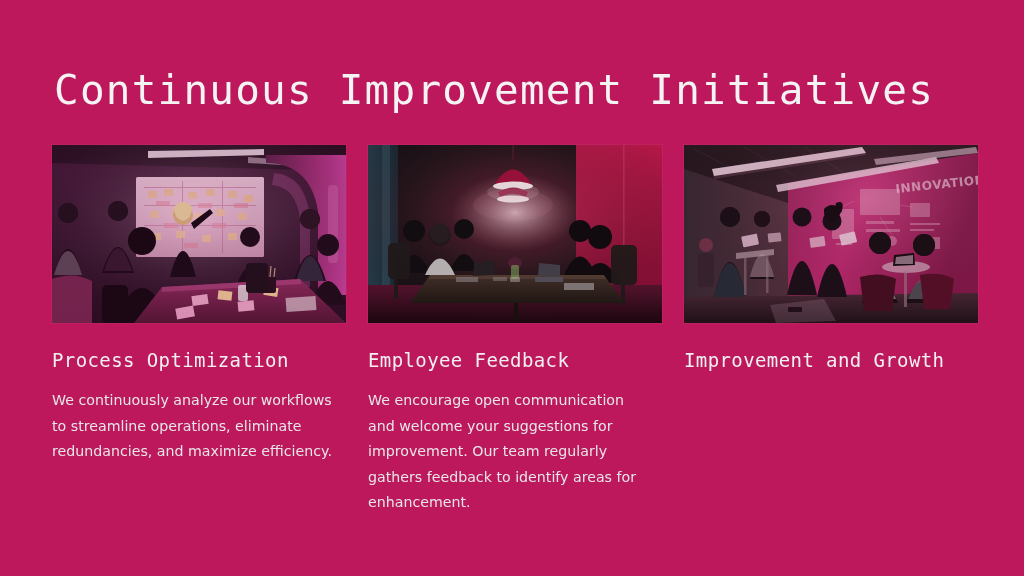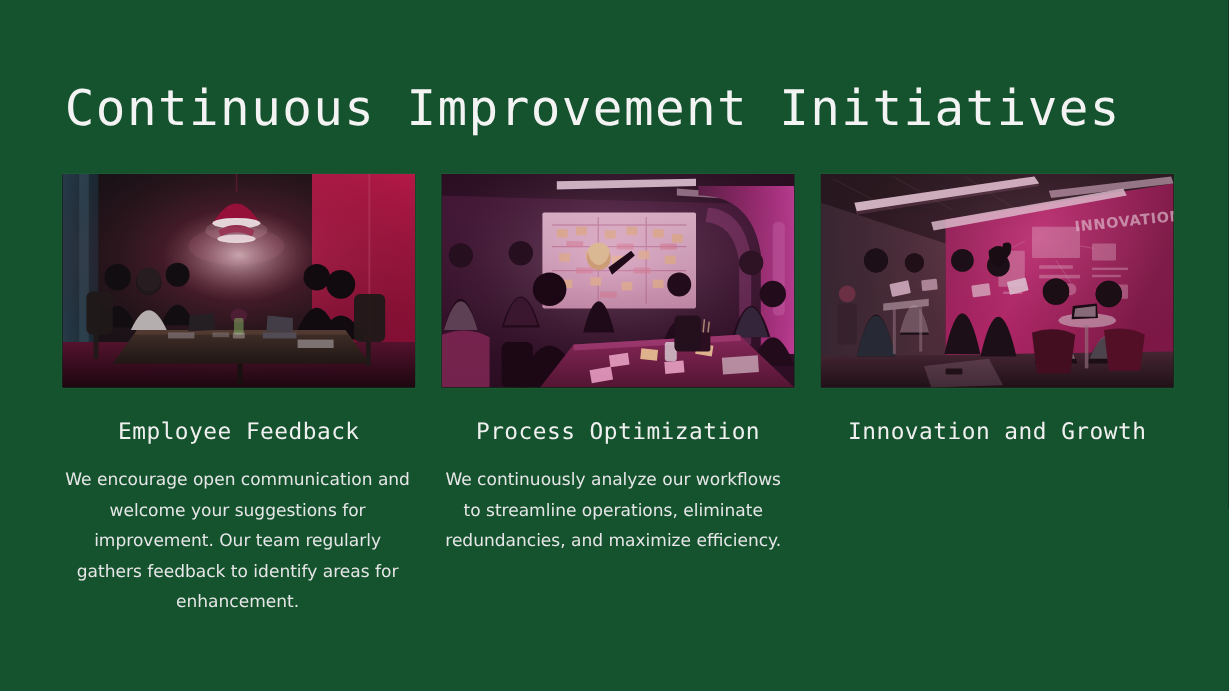--- a/index.html
+++ b/index.html
@@ -5,22 +5,21 @@
   * { margin:0; padding:0; box-sizing:border-box; }
   html, body {
     width:1024px; height:576px;
     background:#0e0e10;
     overflow:hidden;
     font-family:"Liberation Sans", sans-serif;
   }
   .slide {
     position:relative;
     width:1024px; height:576px;
-    background:#14532d;
-    text-align:center;
+    background:#be185d;
   }
 
   
   .slide-title {
     position:absolute;
     left:54px; top:66px;
     font-family:"DejaVu Sans Mono", monospace;
     font-size:41px;
     letter-spacing:1.2px;
     color:#f4f3f4;
@@ -68,114 +67,20 @@
   .column:nth-child(3) .card-body { max-width:296px; }
 </style>
 </head>
 <body>
 
 <div class="slide">
 
   <div class="slide-title">Continuous Improvement Initiatives</div>
 
   <div class="columns">
-
-    <div class="column">
-      <div class="card-media">
-        <svg viewBox="0 0 294 178" preserveAspectRatio="xMidYMid slice">
-          <defs>
-            <radialGradient id="c1lampglow" cx="50%" cy="38%" r="62%">
-              <stop offset="0%" stop-color="#ffd9e2" stop-opacity="0.85"></stop>
-              <stop offset="35%" stop-color="#b8365c" stop-opacity="0.30"></stop>
-              <stop offset="100%" stop-color="#1b1418" stop-opacity="0"></stop>
-            </radialGradient>
-            <linearGradient id="c1leftpanel" x1="0" y1="0" x2="1" y2="0">
-              <stop offset="0%" stop-color="#2c4150"></stop>
-              <stop offset="100%" stop-color="#1c2c37"></stop>
-            </linearGradient>
-            <linearGradient id="c1rightpanel" x1="0" y1="0" x2="0" y2="1">
-              <stop offset="0%" stop-color="#cb1b50"></stop>
-              <stop offset="100%" stop-color="#8e1038"></stop>
-            </linearGradient>
-            <linearGradient id="c1table" x1="0" y1="0" x2="0" y2="1">
-              <stop offset="0%" stop-color="#4a352e"></stop>
-              <stop offset="100%" stop-color="#241a17"></stop>
-            </linearGradient>
-            <linearGradient id="c1floor" x1="0" y1="0" x2="0" y2="1">
-              <stop offset="0%" stop-color="#5e1532"></stop>
-              <stop offset="100%" stop-color="#200812"></stop>
-            </linearGradient>
-          </defs>
-
-          <rect x="0" y="0" width="294" height="178" fill="#140f13"></rect>
-          <rect x="0" y="0" width="294" height="140" fill="#1b1418"></rect>
-          <rect x="0" y="0" width="30" height="150" fill="url(#c1leftpanel)"></rect>
-          <rect x="14" y="0" width="8" height="150" fill="#35505f" opacity="0.75"></rect>
-          <rect x="208" y="0" width="86" height="152" fill="url(#c1rightpanel)"></rect>
-          <rect x="255" y="0" width="1.6" height="152" fill="#e0547f" opacity="0.45"></rect>
-          <rect x="0" y="140" width="294" height="38" fill="url(#c1floor)"></rect>
-
-          <rect x="0" y="0" width="294" height="178" fill="url(#c1lampglow)"></rect>
-
-          <rect x="144.5" y="0" width="1.2" height="15" fill="#6a2034" opacity="0.8"></rect>
-          <path d="M126 40 Q145 9 164 40 Z" fill="#a81440"></path>
-          <ellipse cx="145" cy="41" rx="20" ry="4.4" fill="#fdf2f5"></ellipse>
-          <path d="M130 47 Q145 38 160 47 L158 52 Q145 45 132 52 Z" fill="#8e1038"></path>
-          <ellipse cx="145" cy="54" rx="16" ry="3.6" fill="#fff7fa"></ellipse>
-          <ellipse cx="145" cy="47" rx="26" ry="9" fill="#ffd4e0" opacity="0.18"></ellipse>
-          <ellipse cx="145" cy="60" rx="40" ry="16" fill="#ff9dba" opacity="0.10"></ellipse>
-
-          <g fill="#150f13">
-            <circle cx="46" cy="86" r="11"></circle>
-              <path d="M30 128 Q46 92 62 128 Z"></path>
-            <circle cx="72" cy="90" r="10.5"></circle>
-              <path d="M57 130 Q72 97 87 130 Z"></path>
-            <circle cx="96" cy="84" r="10"></circle>
-              <path d="M82 126 Q96 92 110 126 Z"></path>
-          </g>
-
-          <circle cx="72" cy="90" r="10.5" fill="#241b1f"></circle>
-          <path d="M57 130 Q72 97 87 130 Z" fill="#c9c2c2"></path>
-          <circle cx="72" cy="88" r="10" fill="#2c2124"></circle>
-
-          <g fill="#130d11">
-            <circle cx="212" cy="86" r="11"></circle>
-              <path d="M196 130 Q212 93 228 130 Z"></path>
-            <circle cx="232" cy="92" r="12"></circle>
-              <path d="M213 138 Q232 98 252 138 Z"></path>
-          </g>
-
-          <g fill="#241c1c" opacity="0.95">
-            <rect x="20" y="98" width="22" height="36" rx="5"></rect>
-            <rect x="26" y="134" width="4" height="20"></rect>
-            <rect x="243" y="100" width="26" height="40" rx="5"></rect>
-            <rect x="253" y="140" width="4" height="20"></rect>
-          </g>
-
-          <path d="M62 130 L236 130 L256 158 L42 158 Z" fill="url(#c1table)"></path>
-          <path d="M62 130 L236 130 L238 134 L60 134 Z" fill="#6a4c40" opacity="0.55"></path>
-          <rect x="146" y="158" width="4" height="18" fill="#1a1211"></rect>
-
-          <path d="M106 118 L126 116 L127 130 L105 131 Z" fill="#2a2226"></path>
-          <path d="M171 118 L192 120 L192 132 L170 131 Z" fill="#4b4550"></path>
-          <rect x="167" y="132" width="28" height="5" fill="#5b5460"></rect>
-          <rect x="88" y="132" width="22" height="5" fill="#8d8286" opacity="0.7"></rect>
-          <rect x="196" y="138" width="30" height="7" fill="#b9aeb0" opacity="0.65"></rect>
-          <rect x="125" y="132" width="14" height="4" fill="#9a8e90" opacity="0.5"></rect>
-
-          <ellipse cx="147" cy="118" rx="7" ry="6" fill="#56213a"></ellipse>
-          <rect x="143" y="120" width="8" height="14" rx="2" fill="#8ec06a" opacity="0.55"></rect>
-          <rect x="142" y="132" width="10" height="5" rx="1" fill="#c8bfb8" opacity="0.5"></rect>
-
-          <rect x="0" y="0" width="294" height="178" fill="#000" opacity="0.10"></rect>
-        </svg>
-      </div>
-      <div class="card-heading">Employee Feedback</div>
-      <div class="card-body">We encourage open communication and welcome your suggestions for improvement. Our team regularly gathers feedback to identify areas for enhancement.</div>
-    </div>
 
     <div class="column">
       <div class="card-media">
         <svg viewBox="0 0 294 178" preserveAspectRatio="xMidYMid slice">
           <defs>
             <linearGradient id="c2wall" x1="0" y1="0" x2="0" y2="1">
               <stop offset="0%" stop-color="#46183a"></stop>
               <stop offset="100%" stop-color="#2a0e22"></stop>
             </linearGradient>
             <linearGradient id="c2board" x1="0" y1="0" x2="0" y2="1">
@@ -301,20 +206,114 @@
         </svg>
       </div>
       <div class="card-heading">Process Optimization</div>
       <div class="card-body">We continuously analyze our workflows to streamline operations, eliminate redundancies, and maximize efficiency.</div>
     </div>
 
     <div class="column">
       <div class="card-media">
         <svg viewBox="0 0 294 178" preserveAspectRatio="xMidYMid slice">
           <defs>
+            <radialGradient id="c1lampglow" cx="50%" cy="38%" r="62%">
+              <stop offset="0%" stop-color="#ffd9e2" stop-opacity="0.85"></stop>
+              <stop offset="35%" stop-color="#b8365c" stop-opacity="0.30"></stop>
+              <stop offset="100%" stop-color="#1b1418" stop-opacity="0"></stop>
+            </radialGradient>
+            <linearGradient id="c1leftpanel" x1="0" y1="0" x2="1" y2="0">
+              <stop offset="0%" stop-color="#2c4150"></stop>
+              <stop offset="100%" stop-color="#1c2c37"></stop>
+            </linearGradient>
+            <linearGradient id="c1rightpanel" x1="0" y1="0" x2="0" y2="1">
+              <stop offset="0%" stop-color="#cb1b50"></stop>
+              <stop offset="100%" stop-color="#8e1038"></stop>
+            </linearGradient>
+            <linearGradient id="c1table" x1="0" y1="0" x2="0" y2="1">
+              <stop offset="0%" stop-color="#4a352e"></stop>
+              <stop offset="100%" stop-color="#241a17"></stop>
+            </linearGradient>
+            <linearGradient id="c1floor" x1="0" y1="0" x2="0" y2="1">
+              <stop offset="0%" stop-color="#5e1532"></stop>
+              <stop offset="100%" stop-color="#200812"></stop>
+            </linearGradient>
+          </defs>
+
+          <rect x="0" y="0" width="294" height="178" fill="#140f13"></rect>
+          <rect x="0" y="0" width="294" height="140" fill="#1b1418"></rect>
+          <rect x="0" y="0" width="30" height="150" fill="url(#c1leftpanel)"></rect>
+          <rect x="14" y="0" width="8" height="150" fill="#35505f" opacity="0.75"></rect>
+          <rect x="208" y="0" width="86" height="152" fill="url(#c1rightpanel)"></rect>
+          <rect x="255" y="0" width="1.6" height="152" fill="#e0547f" opacity="0.45"></rect>
+          <rect x="0" y="140" width="294" height="38" fill="url(#c1floor)"></rect>
+
+          <rect x="0" y="0" width="294" height="178" fill="url(#c1lampglow)"></rect>
+
+          <rect x="144.5" y="0" width="1.2" height="15" fill="#6a2034" opacity="0.8"></rect>
+          <path d="M126 40 Q145 9 164 40 Z" fill="#a81440"></path>
+          <ellipse cx="145" cy="41" rx="20" ry="4.4" fill="#fdf2f5"></ellipse>
+          <path d="M130 47 Q145 38 160 47 L158 52 Q145 45 132 52 Z" fill="#8e1038"></path>
+          <ellipse cx="145" cy="54" rx="16" ry="3.6" fill="#fff7fa"></ellipse>
+          <ellipse cx="145" cy="47" rx="26" ry="9" fill="#ffd4e0" opacity="0.18"></ellipse>
+          <ellipse cx="145" cy="60" rx="40" ry="16" fill="#ff9dba" opacity="0.10"></ellipse>
+
+          <g fill="#150f13">
+            <circle cx="46" cy="86" r="11"></circle>
+              <path d="M30 128 Q46 92 62 128 Z"></path>
+            <circle cx="72" cy="90" r="10.5"></circle>
+              <path d="M57 130 Q72 97 87 130 Z"></path>
+            <circle cx="96" cy="84" r="10"></circle>
+              <path d="M82 126 Q96 92 110 126 Z"></path>
+          </g>
+
+          <circle cx="72" cy="90" r="10.5" fill="#241b1f"></circle>
+          <path d="M57 130 Q72 97 87 130 Z" fill="#c9c2c2"></path>
+          <circle cx="72" cy="88" r="10" fill="#2c2124"></circle>
+
+          <g fill="#130d11">
+            <circle cx="212" cy="86" r="11"></circle>
+              <path d="M196 130 Q212 93 228 130 Z"></path>
+            <circle cx="232" cy="92" r="12"></circle>
+              <path d="M213 138 Q232 98 252 138 Z"></path>
+          </g>
+
+          <g fill="#241c1c" opacity="0.95">
+            <rect x="20" y="98" width="22" height="36" rx="5"></rect>
+            <rect x="26" y="134" width="4" height="20"></rect>
+            <rect x="243" y="100" width="26" height="40" rx="5"></rect>
+            <rect x="253" y="140" width="4" height="20"></rect>
+          </g>
+
+          <path d="M62 130 L236 130 L256 158 L42 158 Z" fill="url(#c1table)"></path>
+          <path d="M62 130 L236 130 L238 134 L60 134 Z" fill="#6a4c40" opacity="0.55"></path>
+          <rect x="146" y="158" width="4" height="18" fill="#1a1211"></rect>
+
+          <path d="M106 118 L126 116 L127 130 L105 131 Z" fill="#2a2226"></path>
+          <path d="M171 118 L192 120 L192 132 L170 131 Z" fill="#4b4550"></path>
+          <rect x="167" y="132" width="28" height="5" fill="#5b5460"></rect>
+          <rect x="88" y="132" width="22" height="5" fill="#8d8286" opacity="0.7"></rect>
+          <rect x="196" y="138" width="30" height="7" fill="#b9aeb0" opacity="0.65"></rect>
+          <rect x="125" y="132" width="14" height="4" fill="#9a8e90" opacity="0.5"></rect>
+
+          <ellipse cx="147" cy="118" rx="7" ry="6" fill="#56213a"></ellipse>
+          <rect x="143" y="120" width="8" height="14" rx="2" fill="#8ec06a" opacity="0.55"></rect>
+          <rect x="142" y="132" width="10" height="5" rx="1" fill="#c8bfb8" opacity="0.5"></rect>
+
+          <rect x="0" y="0" width="294" height="178" fill="#000" opacity="0.10"></rect>
+        </svg>
+      </div>
+      <div class="card-heading">Employee Feedback</div>
+      <div class="card-body">We encourage open communication and welcome your suggestions for improvement. Our team regularly gathers feedback to identify areas for enhancement.</div>
+    </div>
+
+    <div class="column">
+      <div class="card-media">
+        <svg viewBox="0 0 294 178" preserveAspectRatio="xMidYMid slice">
+          <defs>
             <linearGradient id="c3wall" x1="0" y1="0" x2="1" y2="0.3">
               <stop offset="0%" stop-color="#a11f5d"></stop>
               <stop offset="45%" stop-color="#cb2a76"></stop>
               <stop offset="100%" stop-color="#8d1a4e"></stop>
             </linearGradient>
             <linearGradient id="c3side" x1="0" y1="0" x2="1" y2="0">
               <stop offset="0%" stop-color="#3c2b36"></stop>
               <stop offset="100%" stop-color="#56333f"></stop>
             </linearGradient>
             <linearGradient id="c3floor" x1="0" y1="0" x2="0" y2="1">
@@ -414,17 +413,17 @@
           <path d="M236 130 Q256 126 270 134 L266 164 L240 164 Z" fill="#5c1128"></path>
           <rect x="14" y="108" width="16" height="34" rx="3" fill="#3a2430" opacity="0.8"></rect>
           <circle cx="22" cy="100" r="7" fill="#8e3a52" opacity="0.7"></circle>
 
           <path d="M86 160 L140 154 L152 176 L92 178 Z" fill="#f3c3dc" opacity="0.18"></path>
           <rect x="104" y="162" width="14" height="5" rx="1" fill="#24121a"></rect>
 
           <rect x="0" y="0" width="294" height="178" fill="#18070f" opacity="0.12"></rect>
         </svg>
       </div>
-      <div class="card-heading">Innovation and Growth</div>
+      <div class="card-heading">Improvement and Growth</div>
     </div>
 
   </div>
 </div>
 
 </body></html>

